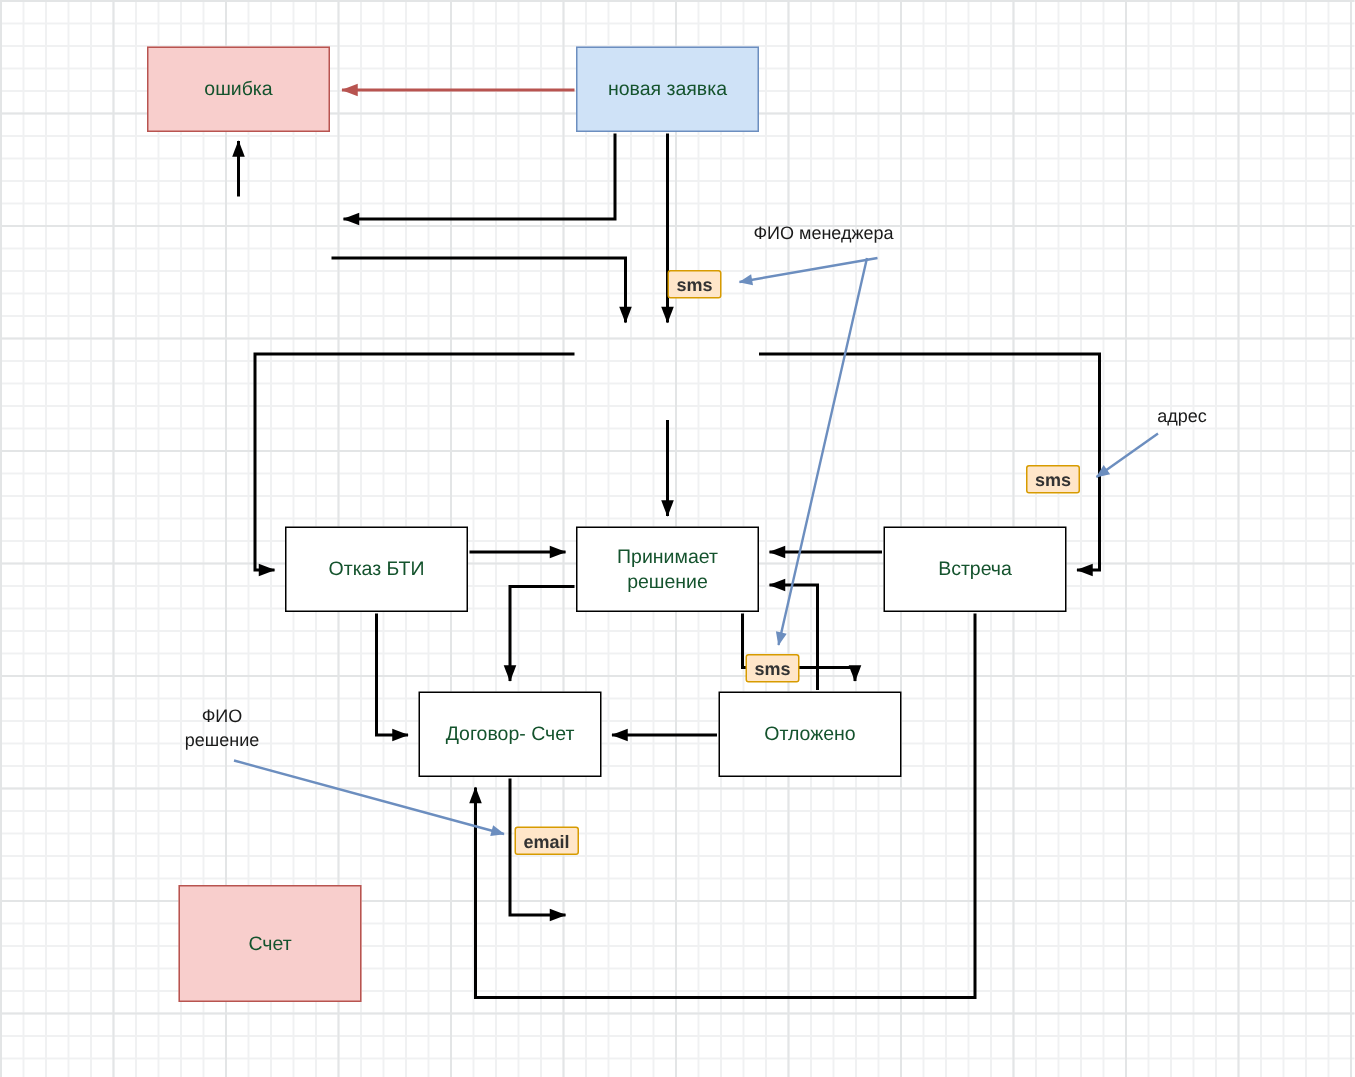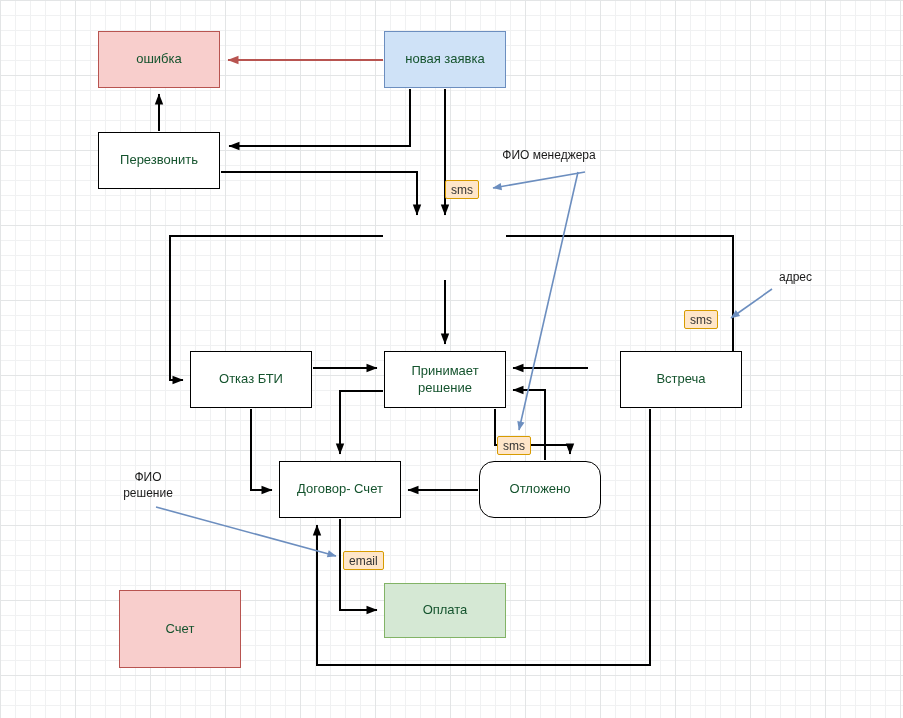--- a/index.html
+++ b/index.html
@@ -63,20 +63,21 @@
     display: flex;
     align-items: center;
     justify-content: center;
     padding: 0 5px;
     font-size: 12px;
     color: #333333;
     background: var(--orange-fill, #ffe6c9);
     border: 1px solid var(--orange-stroke, #d79b00);
     border-radius: 2px;
     z-index: 3;
+    font-weight: bold;
   }
   .flabel {
     position: absolute;
     font-size: 12px;
     line-height: 1.3;
     color: #1a1a1a;
     text-align: center;
     z-index: 2;
   }
 </style>
@@ -117,31 +118,29 @@
     <path class="edge" marker-end="url(#m-black)" d="M650,409 L650,665 L317,665 L317,525"></path>
 
     <path class="edge blue" marker-end="url(#m-blue)" d="M585,172 L493,188"></path>
     <path class="edge blue" marker-end="url(#m-blue)" d="M578,172 L519,430"></path>
     <path class="edge blue" marker-end="url(#m-blue)" d="M772,289 L731,318"></path>
     <path class="edge blue" marker-end="url(#m-blue)" d="M156,507 L336,556"></path>
   </svg>
 
   <div class="node red" style="left:98px;  top:31px;  width:122px; height:57px;">ошибка</div>
   <div class="node blue" style="left:384px; top:31px;  width:122px; height:57px;">новая заявка</div>
-  <div class="node" style="left:98px;  top:132px; width:122px; height:57px;">Перезвонить</div>
   <div class="node" style="left:190px; top:351px; width:122px; height:57px;">Отказ БТИ</div>
   <div class="node" style="left:384px; top:351px; width:122px; height:57px;">Принимает решение</div>
-  <div class="node" style="left:589px; top:351px; width:122px; height:57px;margin-left:31px;">Встреча</div>
+  <div class="node" style="left:589px; top:351px; width:122px; height:57px;">Встреча</div>
   <div class="node" style="left:279px; top:461px; width:122px; height:57px;">Договор- Счет</div>
-  <div class="node" style="left:479px; top:461px; width:122px; height:57px;border-radius:15px;">Отложено</div>
-  <div class="node green" style="left:384px; top:583px; width:122px; height:55px;">Оплата</div>
+  <div class="node" style="left:479px; top:461px; width:122px; height:57px;">Отложено</div>
   <div class="node red" style="left:119px; top:590px; width:122px; height:78px;">Счет</div>
 
   <div class="badge" style="left:445px; top:180px;">sms</div>
   <div class="badge" style="left:684px; top:310px;">sms</div>
   <div class="badge" style="left:497px; top:436px;">sms</div>
   <div class="badge" style="left:343px; top:551px;text-align:center;">email</div>
 
   <div class="flabel" style="left:494px; top:148px; width:110px;">ФИО менеджера</div>
-  <div class="flabel" style="left:764px; top:270px; width:48px;text-align:right;">адрес</div>
+  <div class="flabel" style="left:764px; top:270px; width:48px;">адрес</div>
   <div class="flabel" style="left:108px; top:470px; width:80px;">ФИО решение</div>
 
 </div>
 
 </body></html>

